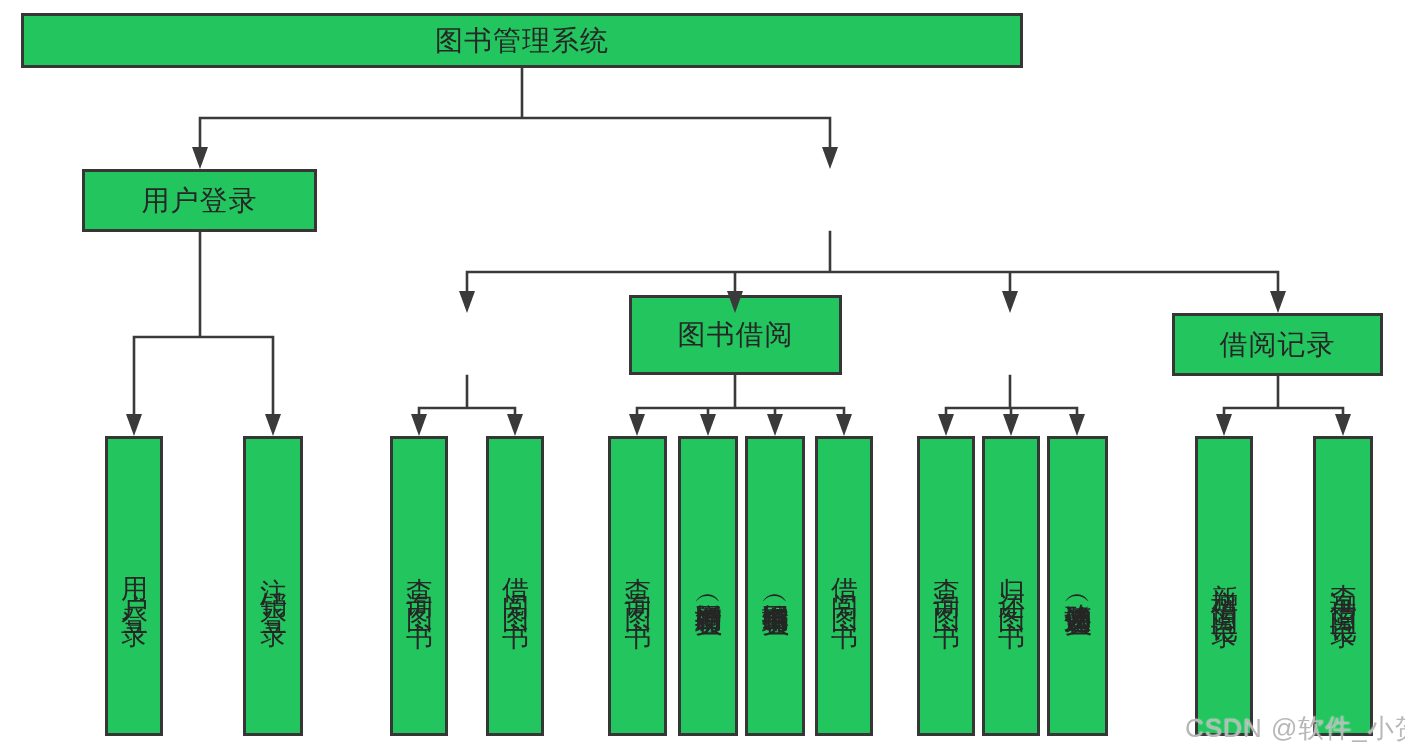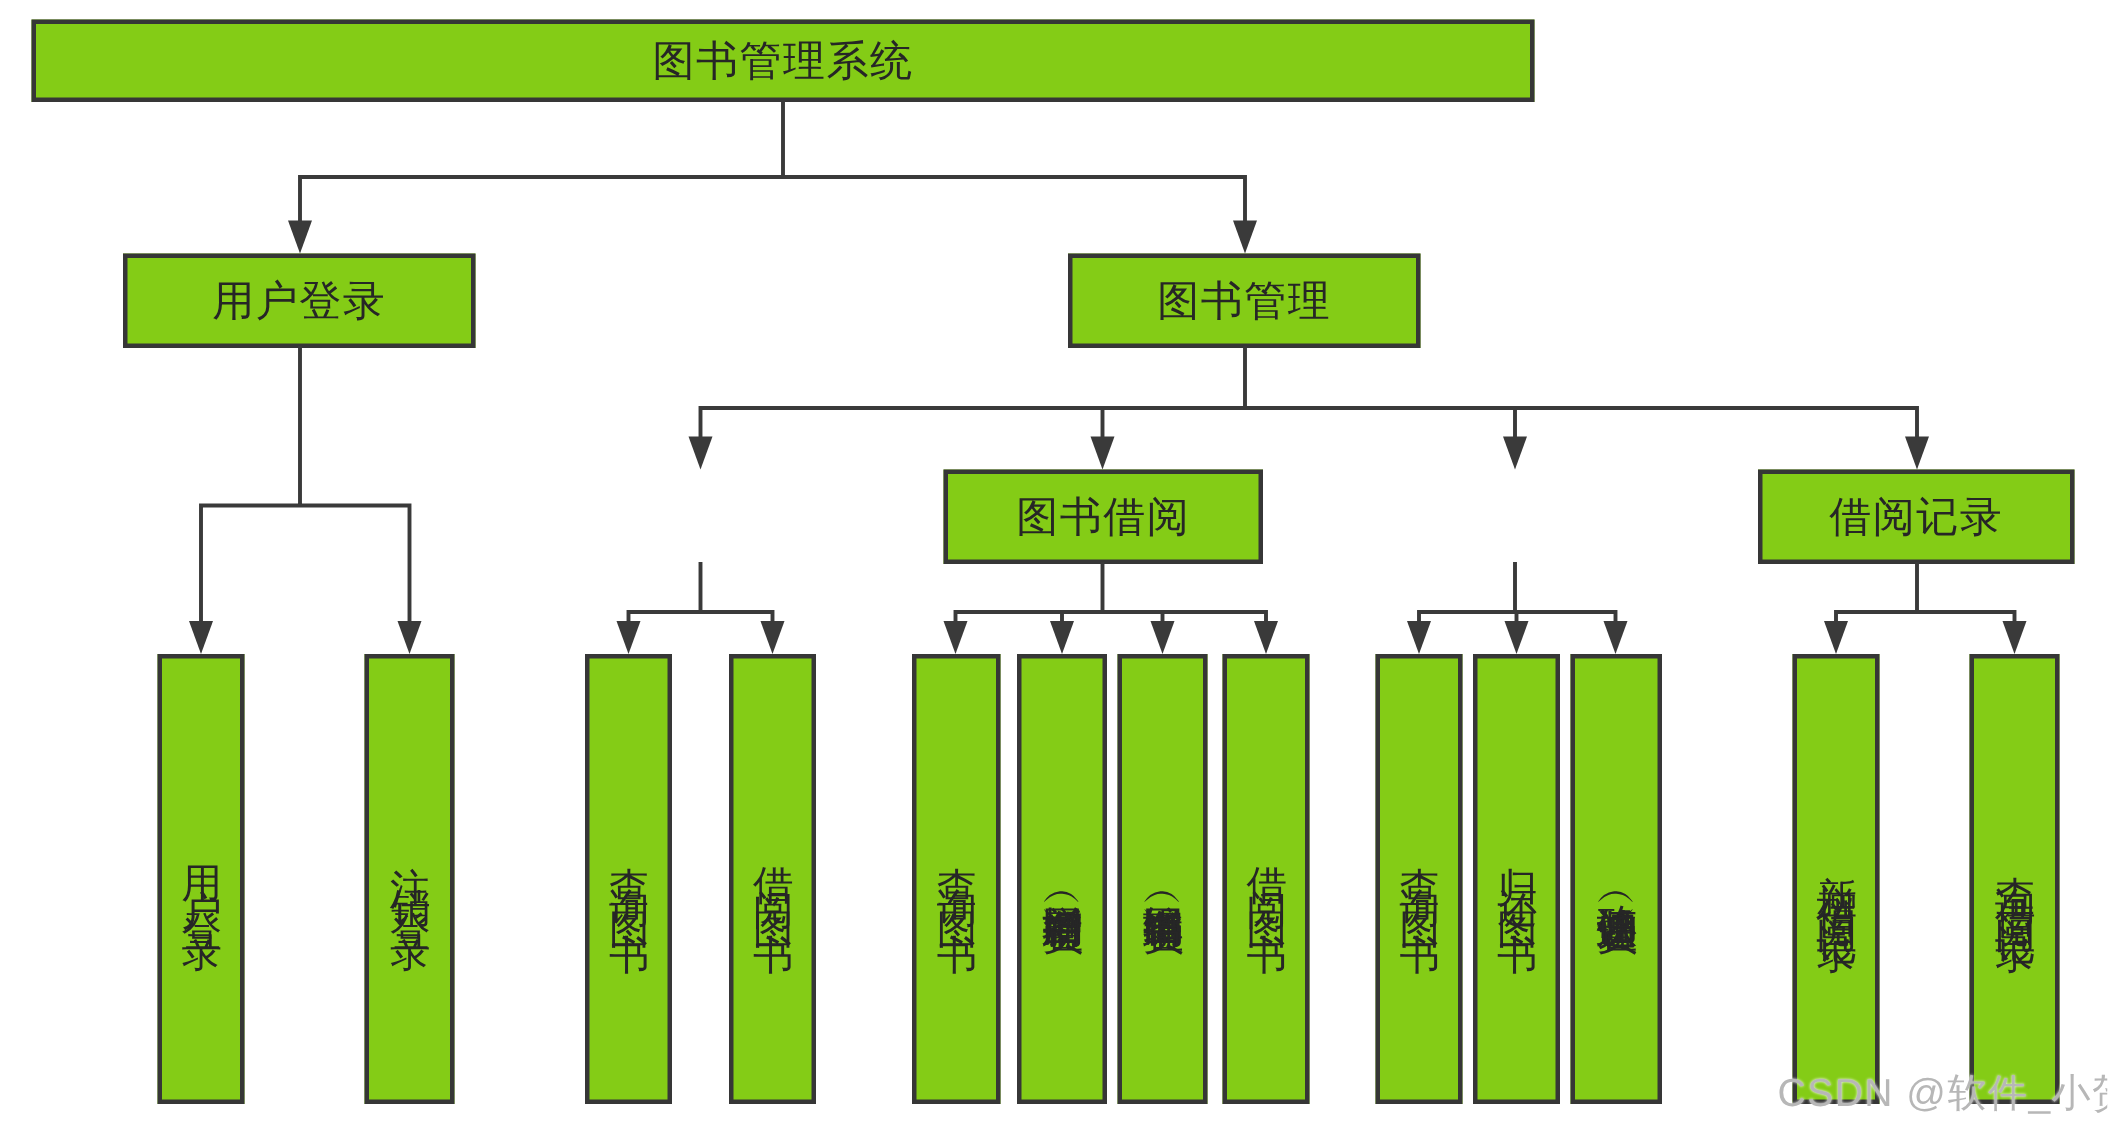--- a/index.html
+++ b/index.html
@@ -7,21 +7,21 @@
     position:relative;
     width:1405px; height:747px;
     background:#ffffff;
     font-family:"Liberation Sans", sans-serif;
     overflow:hidden;
   }
   .node {
     position:absolute;
     box-sizing:border-box;
     border:3px solid #363636;
-    background:#84cc16;
+    background:#22c55e;
     display:flex;
     align-items:center;
     justify-content:center;
     z-index:1;
   }
   .h-label {
     font-size:28px;
     color:#262626;
     letter-spacing:1px;
     white-space:nowrap;
@@ -105,25 +105,22 @@
     </g>
   </svg>
 
   <div class="node" style="left:21px;top:13px;width:1002px;height:55px">
     <span class="h-label">图书管理系统</span>
   </div>
 
   <div class="node" style="left:82px;top:169px;width:235px;height:63px">
     <span class="h-label">用户登录</span>
   </div>
-  <div class="node" style="left:712px;top:169px;width:235px;height:63px">
-    <span class="h-label">图书管理</span>
-  </div>
 
-  <div class="node" style="left:629px;top:313px;width:213px;height:63px">
+  <div class="node" style="left:629px;top:295px;width:213px;height:80px">
     <span class="h-label">图书借阅</span>
   </div>
   <div class="node" style="left:1172px;top:313px;width:211px;height:63px">
     <span class="h-label">借阅记录</span>
   </div>
 
   <div class="node" style="left:105px;top:436px;width:58px;height:300px">
     <span class="v-label len4">用户登录</span>
   </div>
   <div class="node" style="left:243px;top:436px;width:60px;height:300px">

